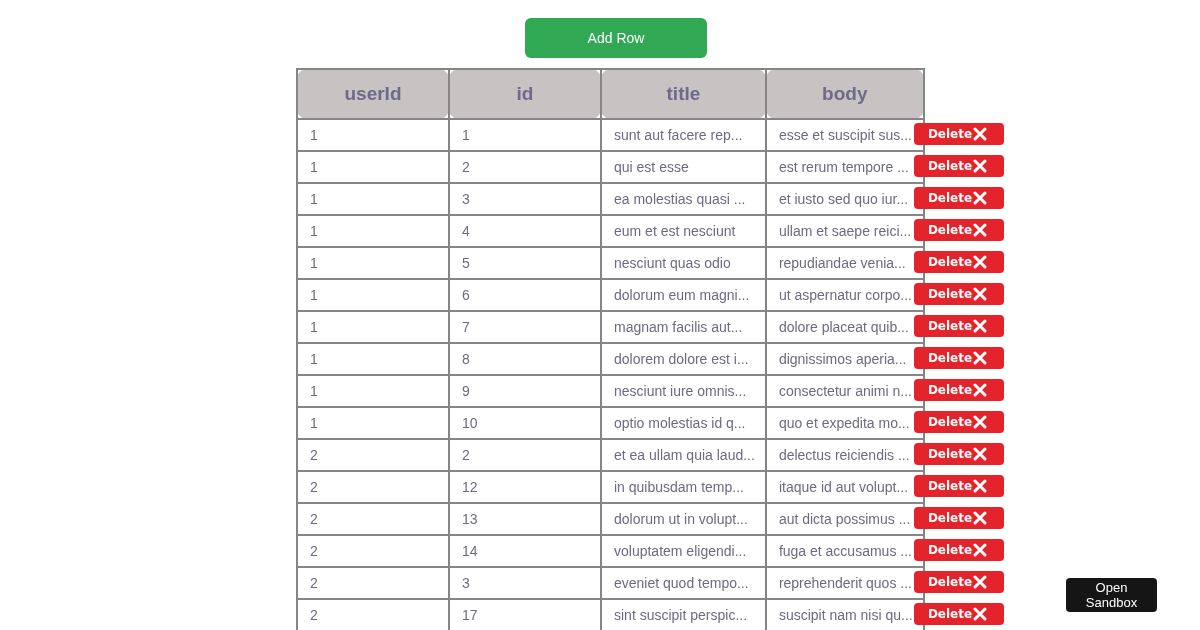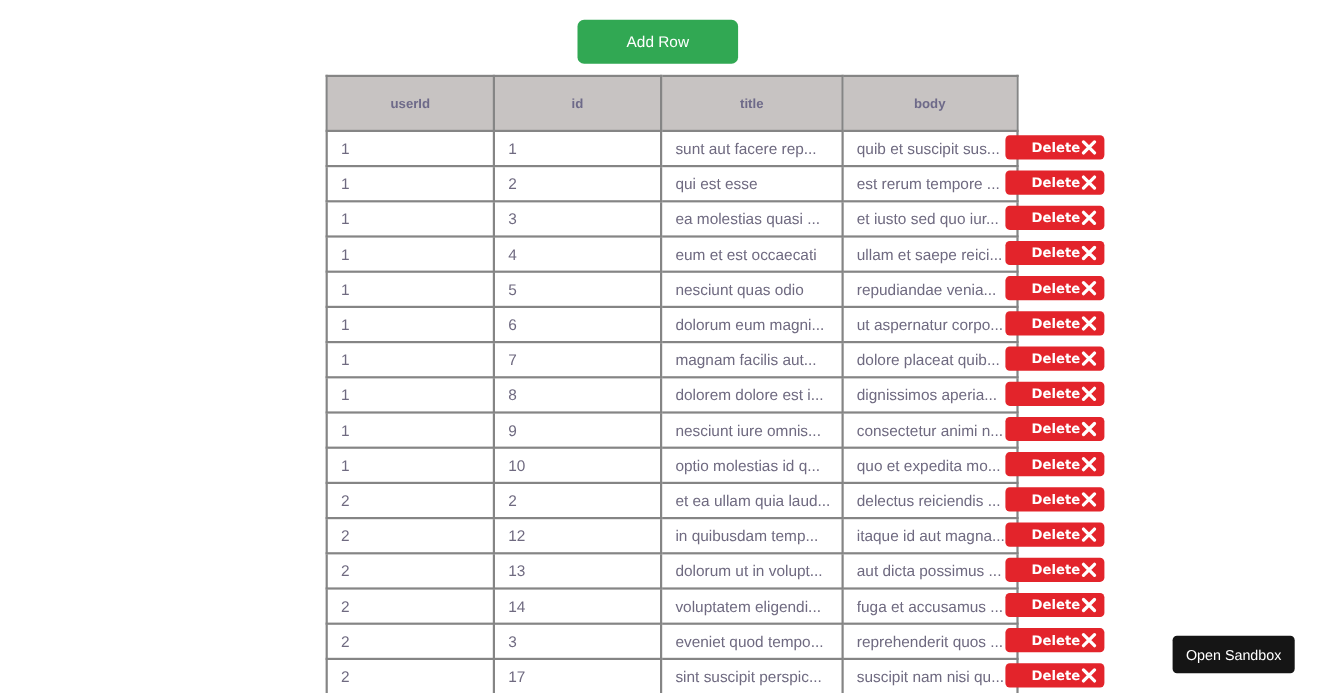--- a/index.html
+++ b/index.html
@@ -9,21 +9,21 @@
       width: 1200px;
       height: 630px;
       overflow: hidden;
       background: #ffffff;
       font-family: "Liberation Sans", sans-serif;
     }
     .add-row-btn {
       position: absolute;
       left: 525px;
       top: 18px;
-      width: 146px;
+      width: 182px;
       height: 40px;
       background: #31a853;
       color: #ffffff;
       border: none;
       border-radius: 6px;
       font-family: "Liberation Sans", sans-serif;
       font-size: 14px;
       cursor: pointer;
       display: flex;
       align-items: center;
@@ -41,24 +41,25 @@
       padding: 0 0 0 12px;
       width: 152px;
       overflow: hidden;
       white-space: nowrap;
       text-overflow: ellipsis;
     }
     .grid th {
       height: 50px;
       background: #c7c3c2;
       color: #6e6a89;
-      font-size: 12px;
+      font-size: 19px;
       font-weight: bold;
       text-align: center;
       padding: 0;
+      border-radius: 10px;
     }
     .grid td {
       height: 32px;
       color: #6f6a80;
       font-size: 14px;
       text-align: left;
       background: #ffffff;
       padding-right: 10px;
     }
     .delete-col {
@@ -72,37 +73,37 @@
       width: 90px;
       height: 22px;
       background: #e3242b;
       border-radius: 4px;
       color: #ffffff;
       font-family: "DejaVu Sans", sans-serif;
       font-weight: bold;
       font-size: 12px;
       display: flex;
       align-items: center;
-      justify-content: flex-end;
+      justify-content: center;
       padding: 0 6px 0 4px;
       cursor: pointer;
       border: none;
     }
     .delete-btn .x-icon {
       width: 16px;
       height: 16px;
       display: flex;
       align-items: center;
       justify-content: center;
     }
     .sandbox-btn {
       position: absolute;
       left: 1066px;
       top: 578px;
-      width: 111px;
+      width: 91px;
       height: 34px;
       background: #151515;
       color: #ffffff;
       border-radius: 4px;
       border: none;
       font-family: "Liberation Sans", sans-serif;
       font-size: 13px;
       display: flex;
       align-items: center;
       justify-content: center;
@@ -121,38 +122,38 @@
       <th>id</th>
       <th>title</th>
       <th>body</th>
     </tr>
   </thead>
   <tbody id="tbody">
       <tr>
         <td>1</td>
         <td>1</td>
         <td>sunt aut facere rep...</td>
-        <td>quib et suscipit sus...</td>
+        <td>esse et suscipit sus...</td>
       </tr>
       <tr>
         <td>1</td>
         <td>2</td>
         <td>qui est esse</td>
         <td>est rerum tempore ...</td>
       </tr>
       <tr>
         <td>1</td>
         <td>3</td>
         <td>ea molestias quasi ...</td>
         <td>et iusto sed quo iur...</td>
       </tr>
       <tr>
         <td>1</td>
         <td>4</td>
-        <td>eum et est occaecati</td>
+        <td>eum et est nesciunt</td>
         <td>ullam et saepe reici...</td>
       </tr>
       <tr>
         <td>1</td>
         <td>5</td>
         <td>nesciunt quas odio</td>
         <td>repudiandae venia...</td>
       </tr>
       <tr>
         <td>1</td>
@@ -187,21 +188,21 @@
       <tr>
         <td>2</td>
         <td>2</td>
         <td>et ea ullam quia laud...</td>
         <td>delectus reiciendis ...</td>
       </tr>
       <tr>
         <td>2</td>
         <td>12</td>
         <td>in quibusdam temp...</td>
-        <td>itaque id aut magna...</td>
+        <td>itaque id aut volupt...</td>
       </tr>
       <tr>
         <td>2</td>
         <td>13</td>
         <td>dolorum ut in volupt...</td>
         <td>aut dicta possimus ...</td>
       </tr>
       <tr>
         <td>2</td>
         <td>14</td>

